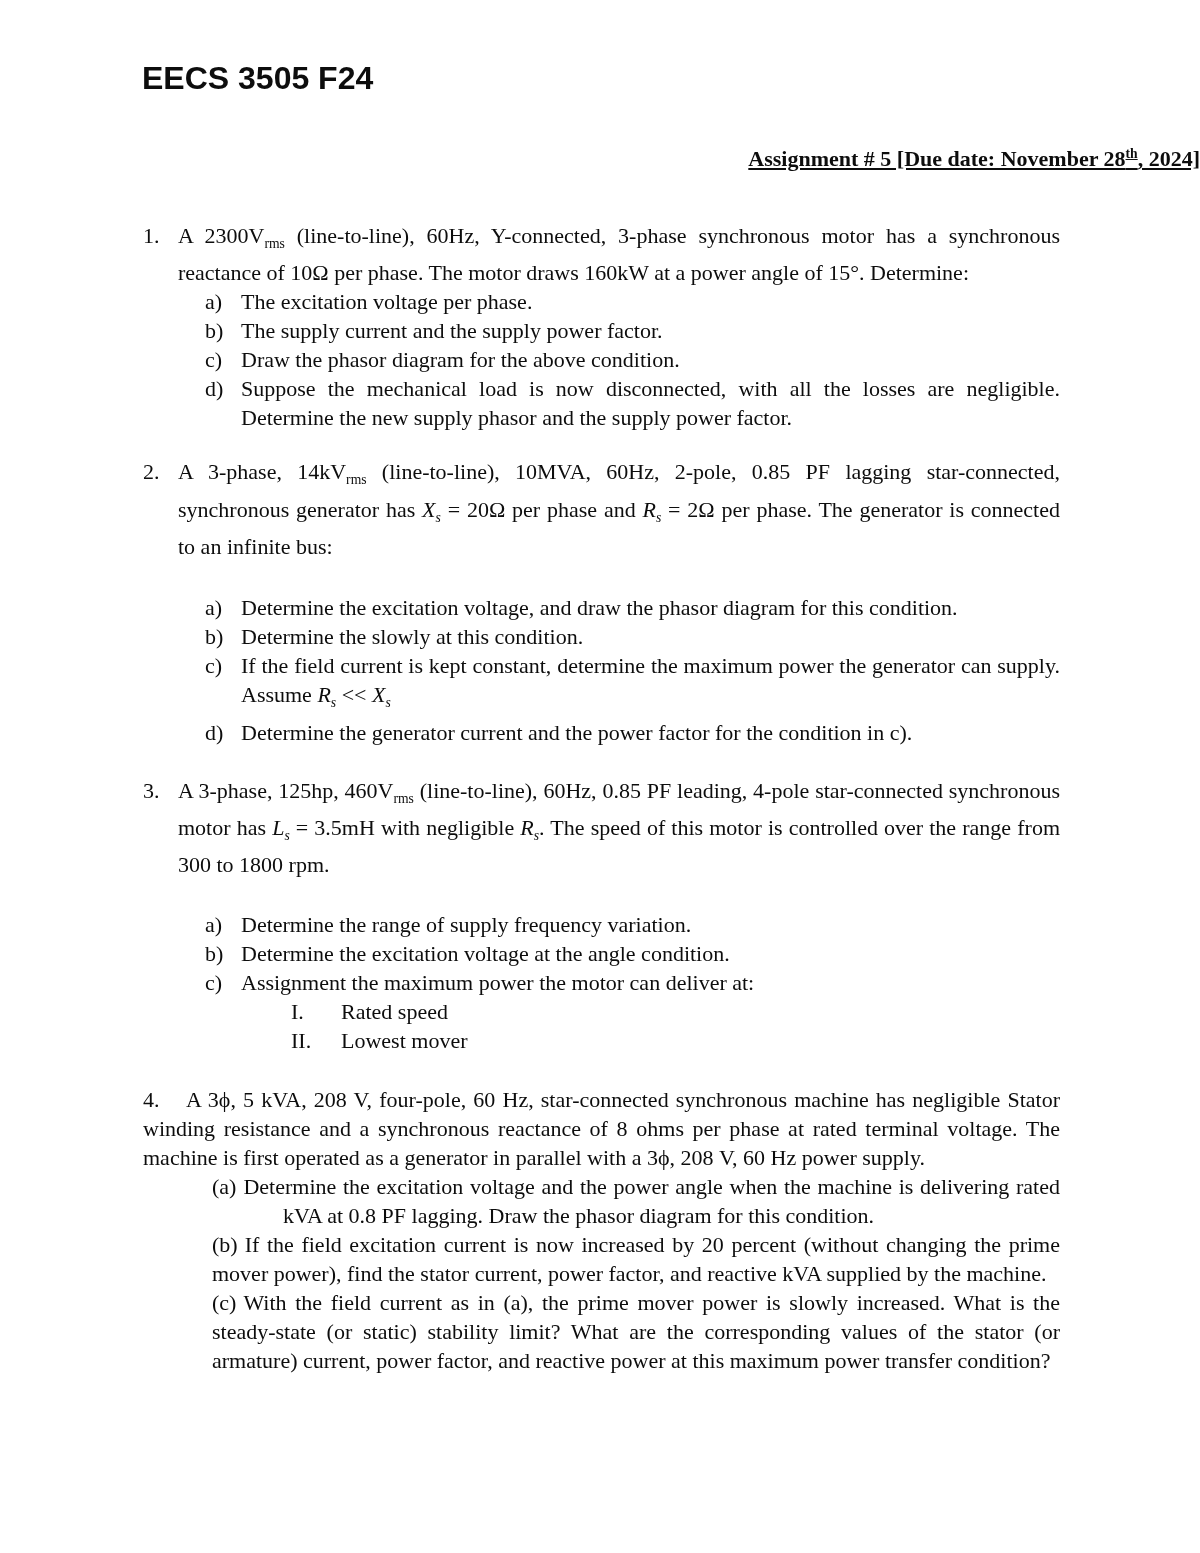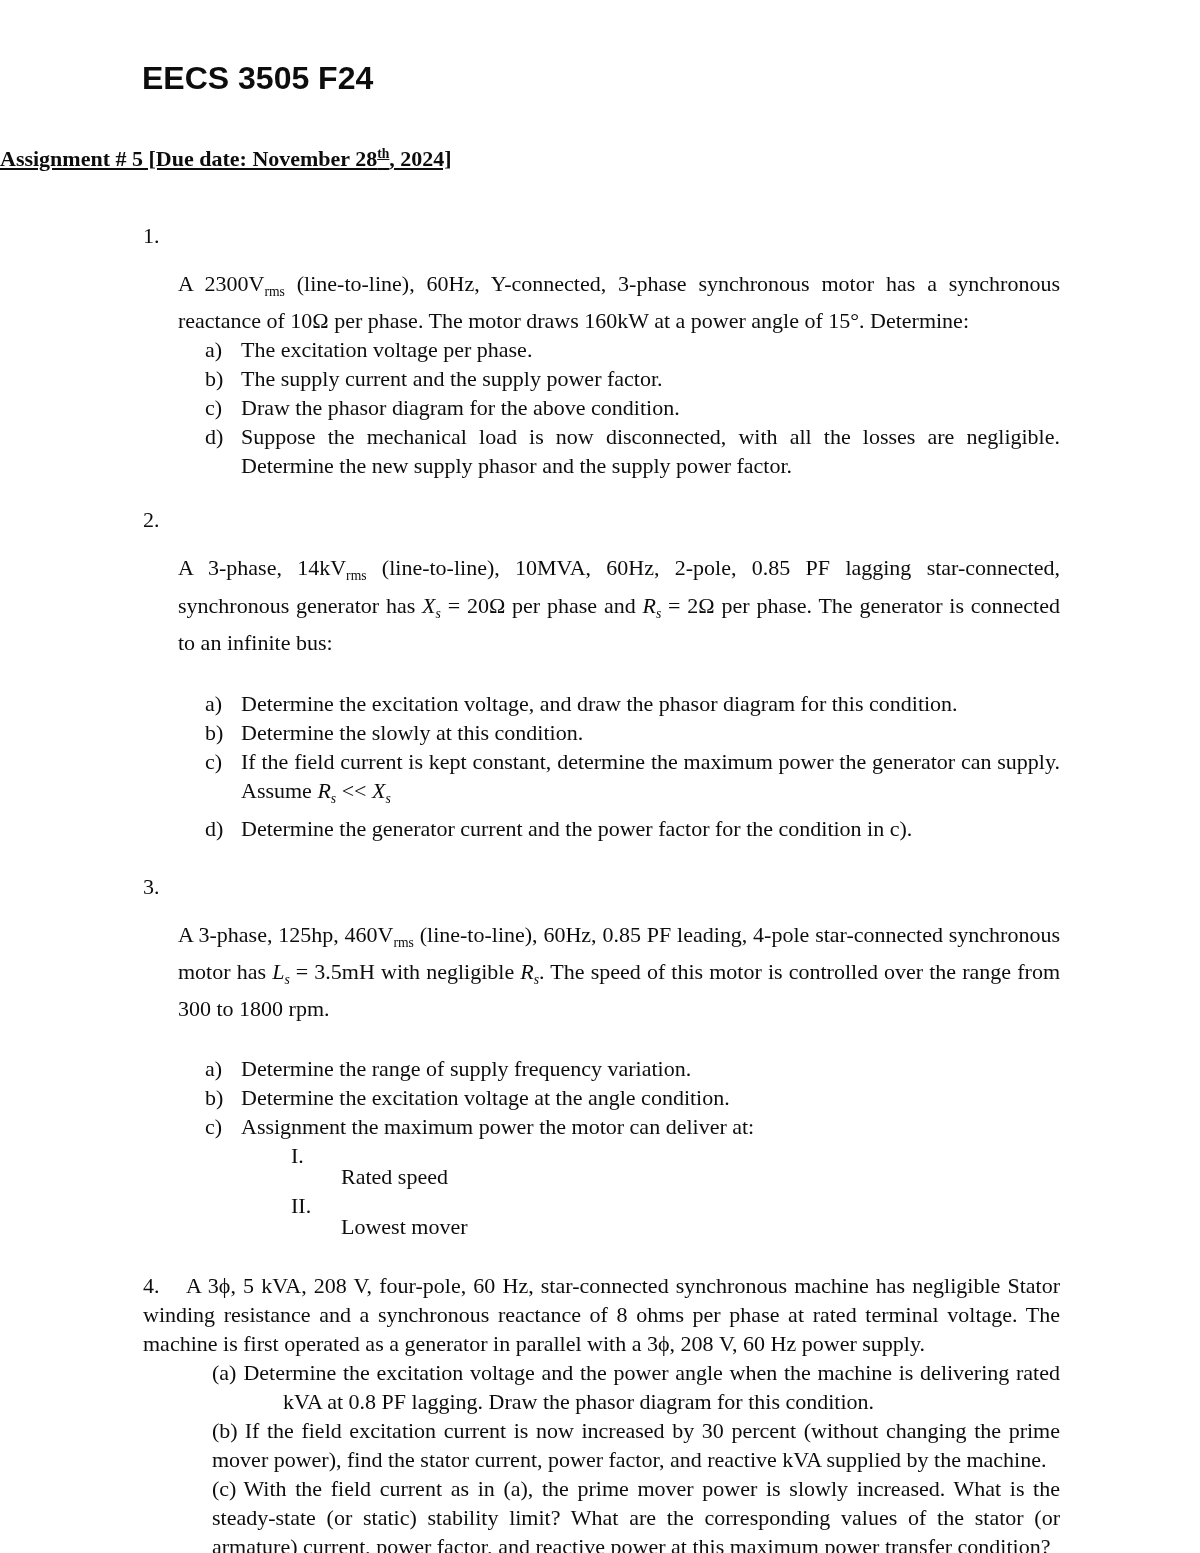--- a/index.html
+++ b/index.html
@@ -7,37 +7,37 @@
   body {
     width:1200px; height:1553px; position:relative;
     font-family:"Liberation Serif", serif;
     font-size:22px; line-height:29px; color:#0d0d0d;
   }
   .course-code {
     position:absolute; left:142px; top:64px;
     font-family:"Liberation Sans", sans-serif;
     font-weight:700; font-size:32px;
   }
-  .title-row { position:absolute; left:0; top:139px; width:1200px; text-align:left; }
+  .title-row { position:absolute; left:0; top:139px; width:1200px; text-align:right; }
   .title-text { font-weight:700; text-decoration:underline; }
   .title-text sup { font-size:0.62em; text-decoration:underline; }
   .content { position:absolute; left:143px; top:221px; width:917px; text-align:justify; }
 
   .q-row { display:flex; }
   .q-num { flex:0 0 35px; }
-  .q-body { flex:1; text-align:justify;margin-top:48px; }
+  .q-body { flex:1; text-align:justify; }
 
   .sub-list { margin-left:62px; }
   .sub-row { display:flex; }
   .sub-marker { flex:0 0 36px; }
   .sub-text { flex:1; text-align:justify; }
 
   .roman-row { display:flex; margin-left:86px; }
   .roman-marker { flex:0 0 50px; }
-  .roman-text { flex:1;margin-top:21px; }
+  .roman-text { flex:1; }
 
   .q1 { margin-bottom:25px; }
   .q2 { margin-bottom:29px; }
   .q3 { margin-bottom:30px; }
   .q2 .sub-list { margin-top:32px; }
   .q3 .sub-list { margin-top:31px; }
 
   .q4-num { display:inline-block; width:43px; text-indent:0; }
   .q4-intro { text-align:justify; }
   .q4-items { margin-left:69px; }
@@ -138,19 +138,19 @@
           <div class="roman-marker">II.</div>
           <div class="roman-text"><span>Lowest mover</span></div>
         </div>
       </div>
     </section>
 
     <section class="question q4">
       <div class="q4-intro"><span class="q4-num">4.</span><span><span>A 3ϕ, 5 kVA, 208 V, four-pole, 60 Hz, star-connected synchronous machine has negligible Stator winding resistance and a synchronous reactance of 8 ohms per phase at rated terminal voltage. The machine is first operated as a generator in parallel with a 3ϕ, 208 V, 60 Hz power supply.</span></span></div>
       <div class="q4-items">
         <div class="q4-item hang"><span class="item-label">(a)</span><span><span>Determine the excitation voltage and the power angle when the machine is delivering rated kVA at 0.8 PF lagging. Draw the phasor diagram for this condition.</span></span></div>
-        <div class="q4-item"><span class="item-label">(b)</span><span><span>If the field excitation current is now increased by 30 percent (without changing the prime mover power), find the stator current, power factor, and reactive kVA supplied by the machine.</span></span></div>
+        <div class="q4-item"><span class="item-label">(b)</span><span><span>If the field excitation current is now increased by 20 percent (without changing the prime mover power), find the stator current, power factor, and reactive kVA supplied by the machine.</span></span></div>
         <div class="q4-item"><span class="item-label">(c)</span><span><span>With the field current as in (a), the prime mover power is slowly increased. What is the steady-state (or static) stability limit? What are the corresponding values of the stator (or armature) current, power factor, and reactive power at this maximum power transfer condition?</span></span></div>
       </div>
     </section>
 
   </div>
 </div>
 
 </body></html>

